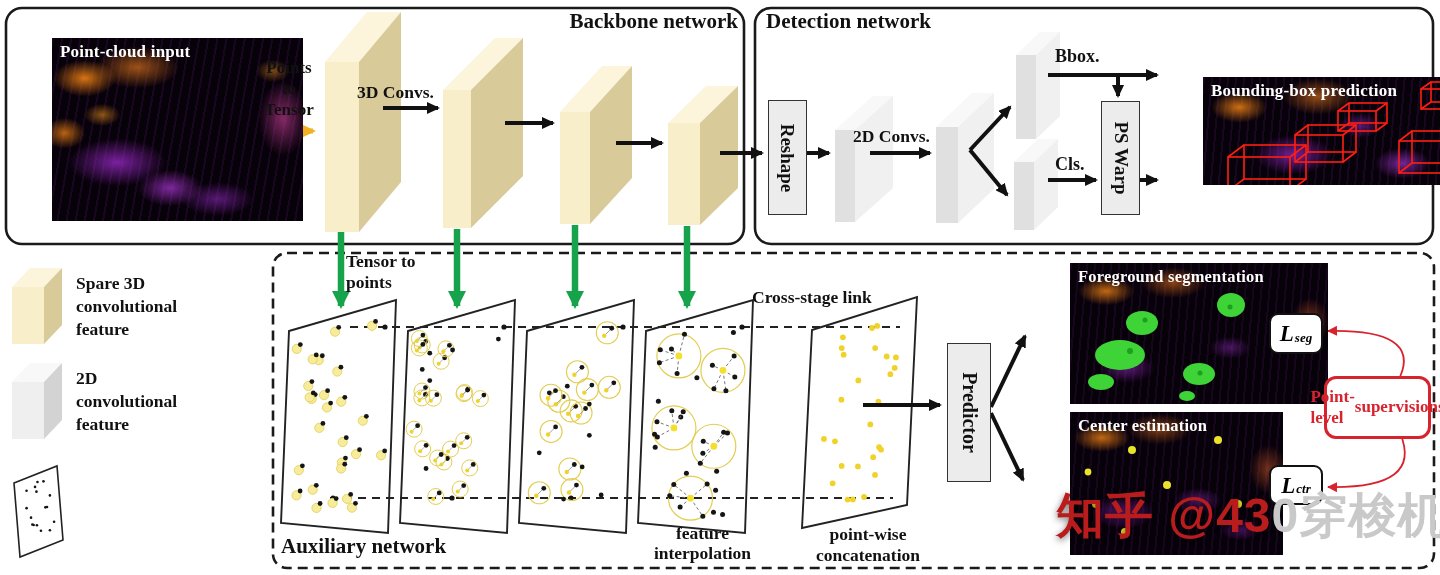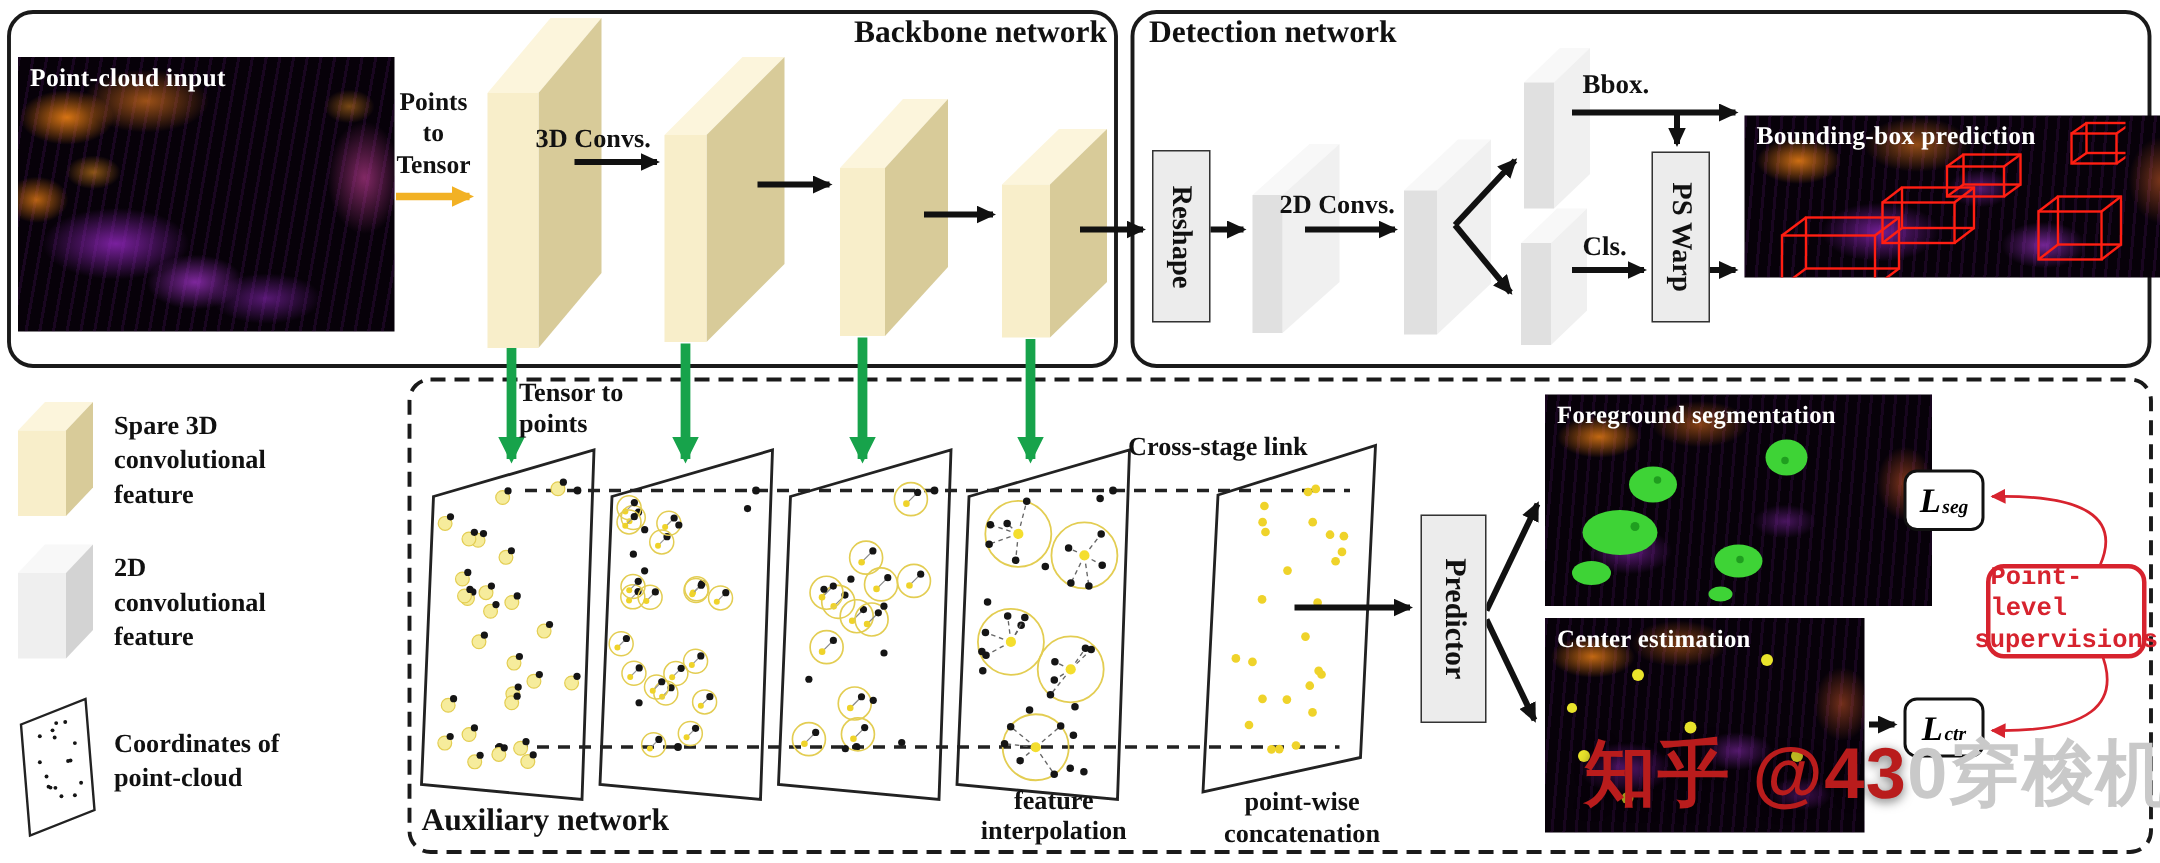--- a/index.html
+++ b/index.html
@@ -1,35 +1,35 @@
 <!DOCTYPE html>
 <html><head>
 <meta charset="utf-8">
 <style>
   html,body{margin:0;padding:0;background:#ffffff;}
   .canvas{position:relative;width:1440px;height:575px;background:#fff;overflow:hidden;
           font-family:"Liberation Serif", serif;}
   svg{display:block;}
   #diagram{position:absolute;left:0;top:0;z-index:1;}
-  .photo{position:absolute;z-index:2;background-color:#070109;overflow:hidden;}
+  .photo{position:absolute;z-index:2;background-color:#070109;overflow:hidden;margin-left:40px;}
   .photo svg{position:absolute;left:0;top:0;}
   .photo-label{position:absolute;left:8px;top:4px;color:#fff;font-weight:bold;
                font-size:17px;letter-spacing:.2px;z-index:3;white-space:nowrap;}
   .lbl{position:absolute;z-index:3;color:#111;font-weight:bold;white-space:nowrap;}
   .lines{display:flex;flex-direction:column;}
   .vbox{position:absolute;z-index:3;background:#ECECEC;border:1.8px solid #333;
         display:flex;align-items:center;justify-content:center;}
   .vbox span{transform:rotate(90deg);white-space:nowrap;font-weight:bold;color:#111;}
   .lossbox{position:absolute;z-index:3;background:#fff;border:2.5px solid #111;border-radius:9px;
            display:flex;align-items:center;justify-content:center;font-style:italic;font-weight:bold;}
   .lossbox .lsym{font-size:23px;line-height:1;}
   .lossbox sub{font-size:13px;font-weight:bold;margin-top:8px;margin-left:1px;}
   .supbox{position:absolute;z-index:3;background:#fff;border:3px solid #D7232E;border-radius:12px;
-          color:#D7232E;font-family:Liberation Mono, monospace;font-weight:bold;font-size:17px;
-          line-height:1.22;display:flex;flex-direction:column;align-items:center;justify-content:center;}
+          color:#D7232E;font-family:Liberation Serif, serif;font-weight:bold;font-size:17px;
+          line-height:1.22;display:flex;align-items:center;justify-content:center;}
   .watermark{position:absolute;z-index:5;font-family:"Liberation Sans", sans-serif;font-weight:bold;
              font-size:48px;letter-spacing:1px;white-space:nowrap;}
   .watermark .wm-white{color:#b91c1c;text-shadow:0 2px 7px rgba(0,0,0,.55);}
   .watermark .wm-gray{color:#C9C9C9;}
 
   
   #photo-input{background-image:
     radial-gradient(45px 26px at 13% 22%, rgba(226,122,20,.95), rgba(226,122,20,0) 70%),
     radial-gradient(60px 30px at 34% 16%, rgba(206,108,28,.75), rgba(0,0,0,0) 70%),
     radial-gradient(30px 22px at 5% 52%, rgba(226,122,20,.8), rgba(0,0,0,0) 70%),
@@ -625,24 +625,20 @@
   <div class="lbl lines" style="left:76px;top:272px;font-size:17.5px;line-height:23px;">
     <span>Spare 3D</span>
     <span>convolutional</span>
     <span>feature</span>
   </div>
   <div class="lbl lines" style="left:76px;top:367px;font-size:17.5px;line-height:23px;">
     <span>2D</span>
     <span>convolutional</span>
     <span>feature</span>
   </div>
-  <div class="lbl lines" style="left:76px;top:484px;font-size:17.5px;line-height:23px;">
-    <span>Coordinates of</span>
-    <span>point-cloud</span>
-  </div>
 
   <div class="lbl lines" style="left:346px;top:251px;font-size:17.5px;line-height:21px;">
     <span>Tensor to</span>
     <span>points</span>
   </div>
   <div class="lbl" style="left:752px;top:287px;font-size:17.5px;">Cross-stage link</div>
   <div class="lbl lines" style="left:640px;top:523px;width:125px;font-size:17.5px;line-height:20px;text-align:center;">
     <span>feature</span>
     <span>interpolation</span>
   </div>

